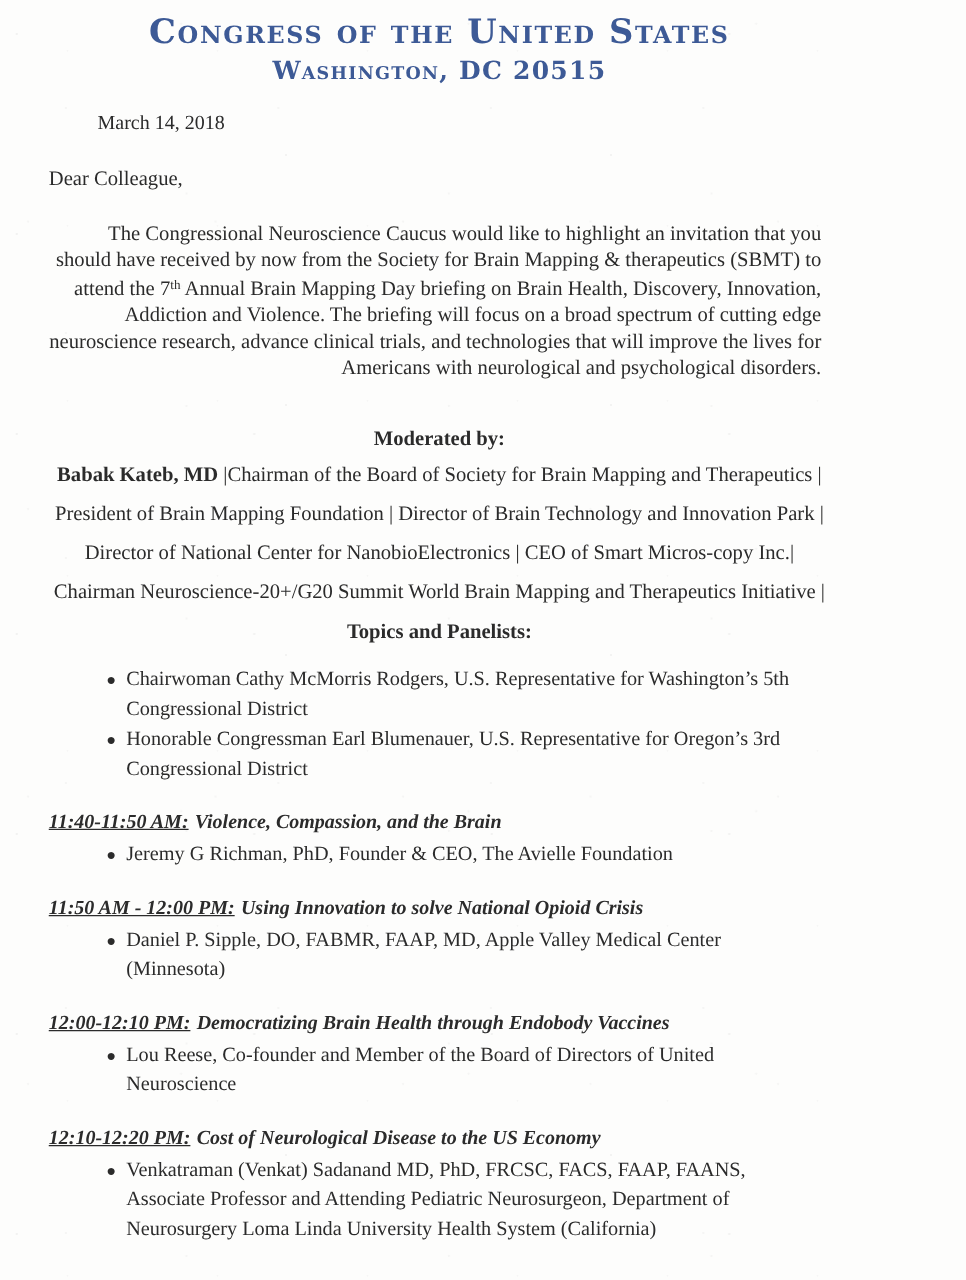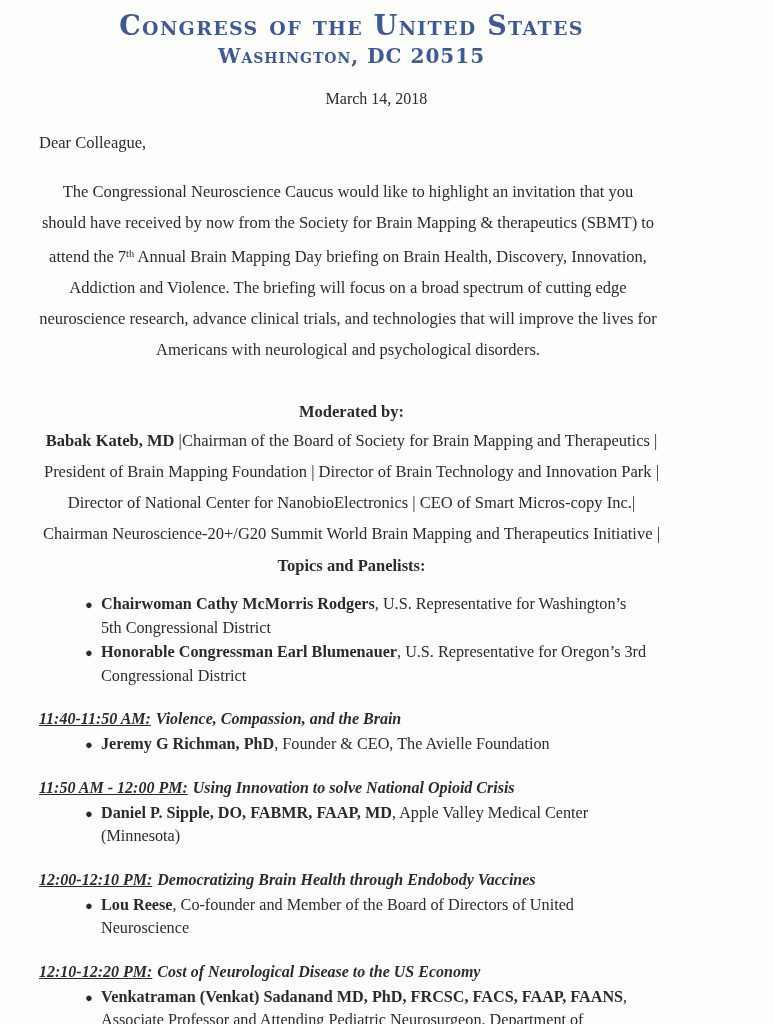--- a/index.html
+++ b/index.html
@@ -58,39 +58,38 @@
   }
   .letterhead .lh-line2 {
     font-size: 20px;
     line-height: 26px;
     font-variant: small-caps;
     letter-spacing: 1px;
     margin-top: 1px;
   }
 
   .date-line {
-    text-align: center;
     font-size: 16px;
     margin-top: 21px;
     padding-left: 50px;
   }
 
   .salutation {
     font-size: 16.5px;
     margin-top: 25px;
     padding-left: 11px;
   }
 
   .body-para {
     font-size: 16.5px;
-    line-height: 31px;
+    line-height: 21px;
     margin-top: 23px;
     padding-left: 11px;
     padding-right: 18px;
-    text-align: center;
+    text-align: right;
     font-family: Liberation Serif, serif;
   }
   .body-para sup { font-size: 10.5px; vertical-align: 5px; }
 
   .section-block { text-align: center; }
 
   .section-head {
     font-size: 16.5px;
     font-weight: 700;
     text-align: center;
@@ -147,21 +146,21 @@
     margin-top: 1px;
     padding-right: 24px;
   }
   ul.panelists li .bullet {
     position: absolute;
     left: 46px;
     top: 0;
     font-size: 13px;
     line-height: 23.5px;
   }
-  ul.panelists li b { font-weight: 700; text-align: center; }
+  ul.panelists li b { font-weight: 400; text-align: center; }
 </style>
 </head>
 <body>
 
 <div class="page">
 
   <div class="grain"></div>
 
   <div class="letterhead">
     <div class="lh-line1">Congress of the United States</div>

